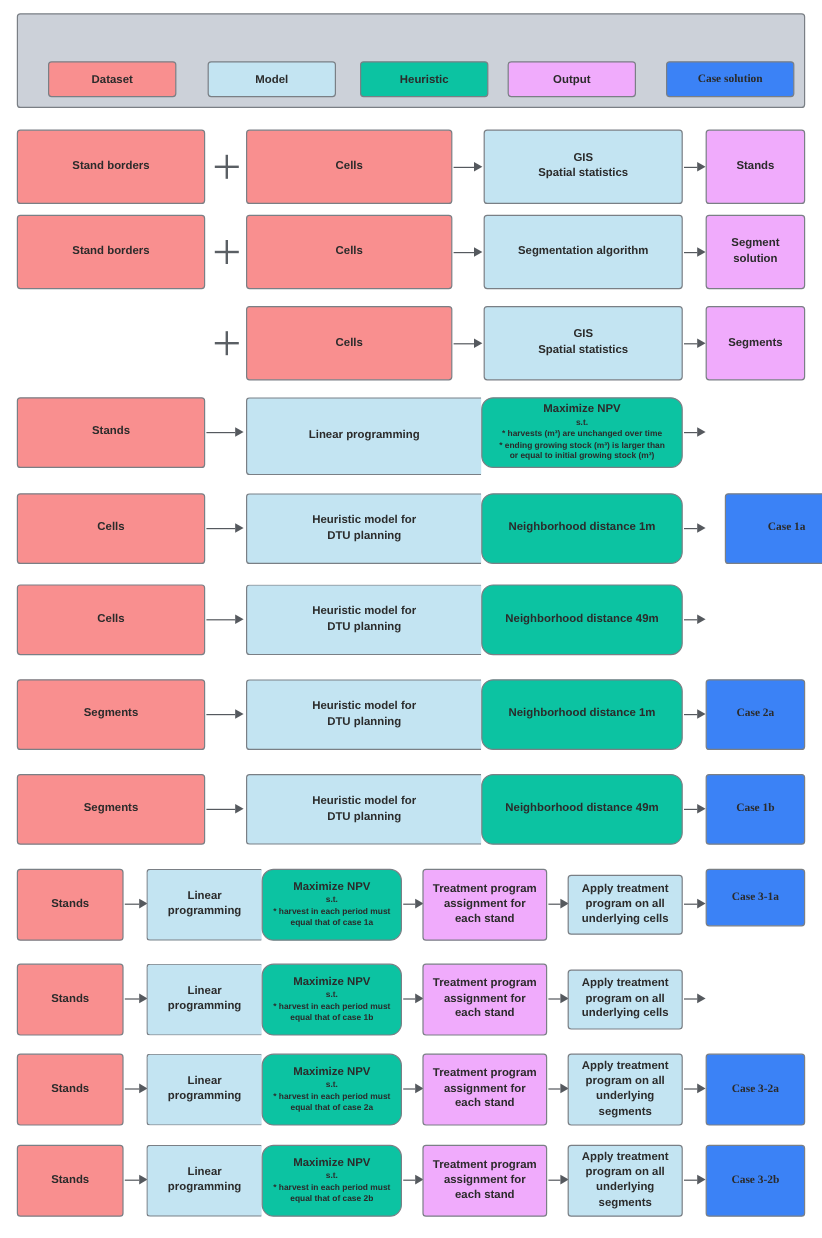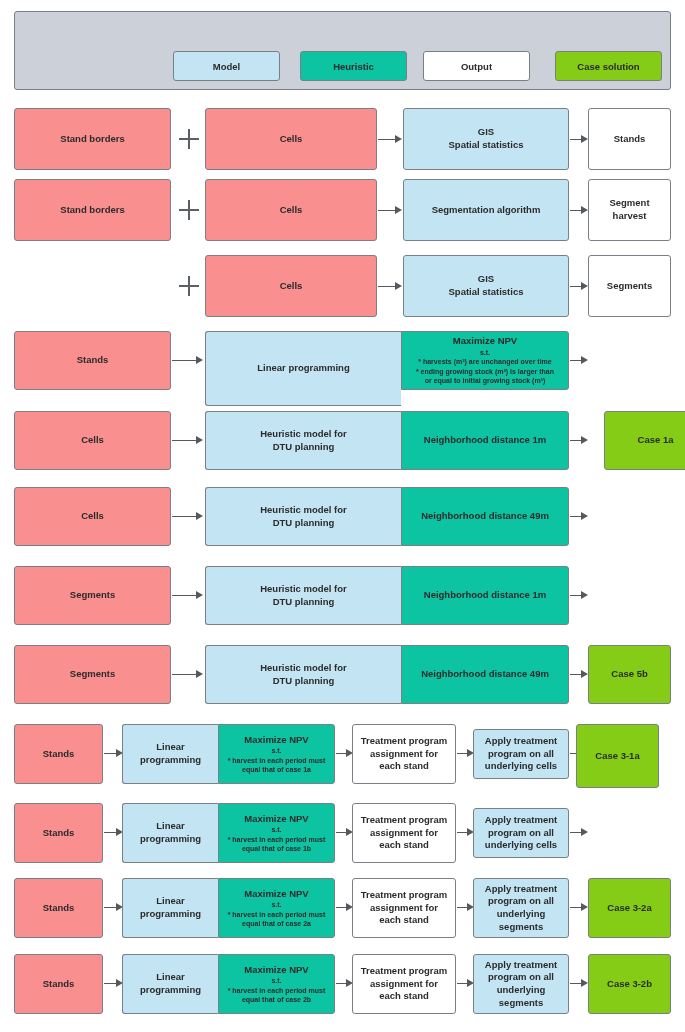--- a/index.html
+++ b/index.html
@@ -38,30 +38,30 @@
 
   
   .node{
     position:absolute;box-sizing:border-box;
     border:1px solid #7a7f85;border-radius:3px;
     display:flex;flex-direction:column;align-items:center;justify-content:center;
     text-align:center;font-size:9.5px;font-weight:bold;color:#2b2b2b;
     line-height:1.32;padding:2px 4px;
   }
   .node.flat-right{border-top-right-radius:0;border-bottom-right-radius:0;border-right:none;}
-  .node.flat-left{border-top-left-radius:0;border-bottom-left-radius:0;}
+  .node.flat-left{border-top-left-radius:0;border-bottom-left-radius:0;border-radius:10px;}
   .node .sub{font-size:7px;font-weight:bold;line-height:1.34;}
   .node .ttl{font-size:9.5px;font-weight:bold;}
 
   
   .c-dataset{background:#f98f8f;}
   .c-model{background:#c3e4f2;}
   .c-settings{background:#0cc3a2;}
-  .c-output{background:#ffffff;}
-  .c-case{background:#84cc16;}
+  .c-output{background:#f0abfc;}
+  .c-case{background:#3b82f6;font-family:Liberation Serif, serif;}
 
   
   .plus{
     position:absolute;width:20px;height:20px;
   }
   .plus:before,.plus:after{
     content:"";position:absolute;background:#5a5f64;
   }
   .plus:before{left:0;top:9px;width:20px;height:2px;}
   .plus:after{top:0;left:9px;width:2px;height:20px;}
@@ -77,20 +77,21 @@
     border-left:7px solid #55595e;
   }
 </style>
 </head>
 <body>
 
 <div class="canvas">
 
   <div class="legend-panel">
     <div class="legend-row">
+      <div class="legend-chip lc0 c-dataset">Dataset</div>
       <div class="legend-chip lc1 c-model">Model</div>
       <div class="legend-chip lc2 c-settings">Heuristic</div>
       <div class="legend-chip lc3 c-output">Output</div>
       <div class="legend-chip lc4 c-case">Case solution</div>
     </div>
   </div>
 
   <div class="node c-dataset" style="left:14px;top:108px;width:157px;height:62px;">Stand borders</div>
   <div class="plus" style="left:179px;top:129px;"></div>
   <div class="node c-dataset" style="left:205px;top:108px;width:172px;height:62px;">Cells</div>
@@ -115,21 +116,21 @@
     <div class="shaft" style="width:17px;"></div>
       <div class="head" style="left:17px;"></div>
   </div>
   <div class="node c-model" style="left:403px;top:179px;width:166px;height:62px;">Segmentation algorithm</div>
   <div class="arrow" style="left:570px;top:206px;width:18px;">
     <div class="shaft" style="width:11px;"></div>
       <div class="head" style="left:11px;"></div>
   </div>
   <div class="node c-output" style="left:588px;top:179px;width:83px;height:62px;">
     <span>Segment</span>
-    <span>harvest</span>
+    <span>solution</span>
   </div>
 
   <div class="plus" style="left:179px;top:276px;"></div>
   <div class="node c-dataset" style="left:205px;top:255px;width:172px;height:62px;">Cells</div>
   <div class="arrow" style="left:378px;top:282px;width:24px;">
     <div class="shaft" style="width:17px;"></div>
       <div class="head" style="left:17px;"></div>
   </div>
   <div class="node c-model" style="left:403px;top:255px;width:166px;height:62px;">
     <span class="ttl">GIS</span>
@@ -139,21 +140,21 @@
     <div class="shaft" style="width:11px;"></div>
       <div class="head" style="left:11px;"></div>
   </div>
   <div class="node c-output" style="left:588px;top:255px;width:83px;height:62px;">Segments</div>
 
   <div class="node c-dataset" style="left:14px;top:331px;width:157px;height:59px;">Stands</div>
   <div class="arrow" style="left:172px;top:356px;width:31px;">
     <div class="shaft" style="width:24px;"></div>
       <div class="head" style="left:24px;"></div>
   </div>
-  <div class="node c-model flat-right" style="left:205px;top:331px;width:196px;height:75px;">Linear programming</div>
+  <div class="node c-model flat-right" style="left:205px;top:331px;width:196px;height:65px;">Linear programming</div>
   <div class="node c-settings flat-left" style="left:401px;top:331px;width:168px;height:59px;">
     <span class="ttl">Maximize NPV</span>
     <span class="sub">s.t.</span>
     <span class="sub">* harvests (m³) are unchanged over time</span>
     <span class="sub">* ending growing stock (m³) is larger than</span>
     <span class="sub">or equal to initial growing stock (m³)</span>
   </div>
   <div class="arrow" style="left:570px;top:356px;width:18px;">
     <div class="shaft" style="width:11px;"></div>
       <div class="head" style="left:11px;"></div>
@@ -197,36 +198,37 @@
   </div>
   <div class="node c-model flat-right" style="left:205px;top:566px;width:196px;height:59px;">
     <span>Heuristic model for</span>
     <span>DTU planning</span>
   </div>
   <div class="node c-settings flat-left" style="left:401px;top:566px;width:168px;height:59px;">Neighborhood distance 1m</div>
   <div class="arrow" style="left:570px;top:591px;width:18px;">
     <div class="shaft" style="width:11px;"></div>
       <div class="head" style="left:11px;"></div>
   </div>
+  <div class="node c-case" style="left:588px;top:566px;width:83px;height:59px;">Case 2a</div>
 
   <div class="node c-dataset" style="left:14px;top:645px;width:157px;height:59px;">Segments</div>
   <div class="arrow" style="left:172px;top:670px;width:31px;">
     <div class="shaft" style="width:24px;"></div>
       <div class="head" style="left:24px;"></div>
   </div>
   <div class="node c-model flat-right" style="left:205px;top:645px;width:196px;height:59px;">
     <span>Heuristic model for</span>
     <span>DTU planning</span>
   </div>
   <div class="node c-settings flat-left" style="left:401px;top:645px;width:168px;height:59px;">Neighborhood distance 49m</div>
   <div class="arrow" style="left:570px;top:670px;width:18px;">
     <div class="shaft" style="width:11px;"></div>
       <div class="head" style="left:11px;"></div>
   </div>
-  <div class="node c-case" style="left:588px;top:645px;width:83px;height:59px;">Case 5b</div>
+  <div class="node c-case" style="left:588px;top:645px;width:83px;height:59px;">Case 1b</div>
 
   <div class="node c-dataset" style="left:14px;top:724px;width:89px;height:60px;">Stands</div>
   <div class="arrow" style="left:104px;top:749px;width:19px;">
     <div class="shaft" style="width:12px;"></div>
       <div class="head" style="left:12px;"></div>
   </div>
   <div class="node c-model flat-right" style="left:122px;top:724px;width:96px;height:60px;">
     <span>Linear</span>
     <span>programming</span>
   </div>
@@ -251,21 +253,21 @@
   </div>
   <div class="node c-model" style="left:473px;top:729px;width:96px;height:50px;">
     <span>Apply treatment</span>
     <span>program on all</span>
     <span>underlying cells</span>
   </div>
   <div class="arrow" style="left:570px;top:749px;width:18px;">
     <div class="shaft" style="width:11px;"></div>
       <div class="head" style="left:11px;"></div>
   </div>
-  <div class="node c-case" style="left:576px;top:724px;width:83px;height:64px;text-align:center;">Case 3-1a</div>
+  <div class="node c-case" style="left:588px;top:724px;width:83px;height:48px;text-align:center;">Case 3-1a</div>
 
   <div class="node c-dataset" style="left:14px;top:803px;width:89px;height:60px;">Stands</div>
   <div class="arrow" style="left:104px;top:828px;width:19px;">
     <div class="shaft" style="width:12px;"></div>
       <div class="head" style="left:12px;"></div>
   </div>
   <div class="node c-model flat-right" style="left:122px;top:803px;width:96px;height:60px;">
     <span>Linear</span>
     <span>programming</span>
   </div>

